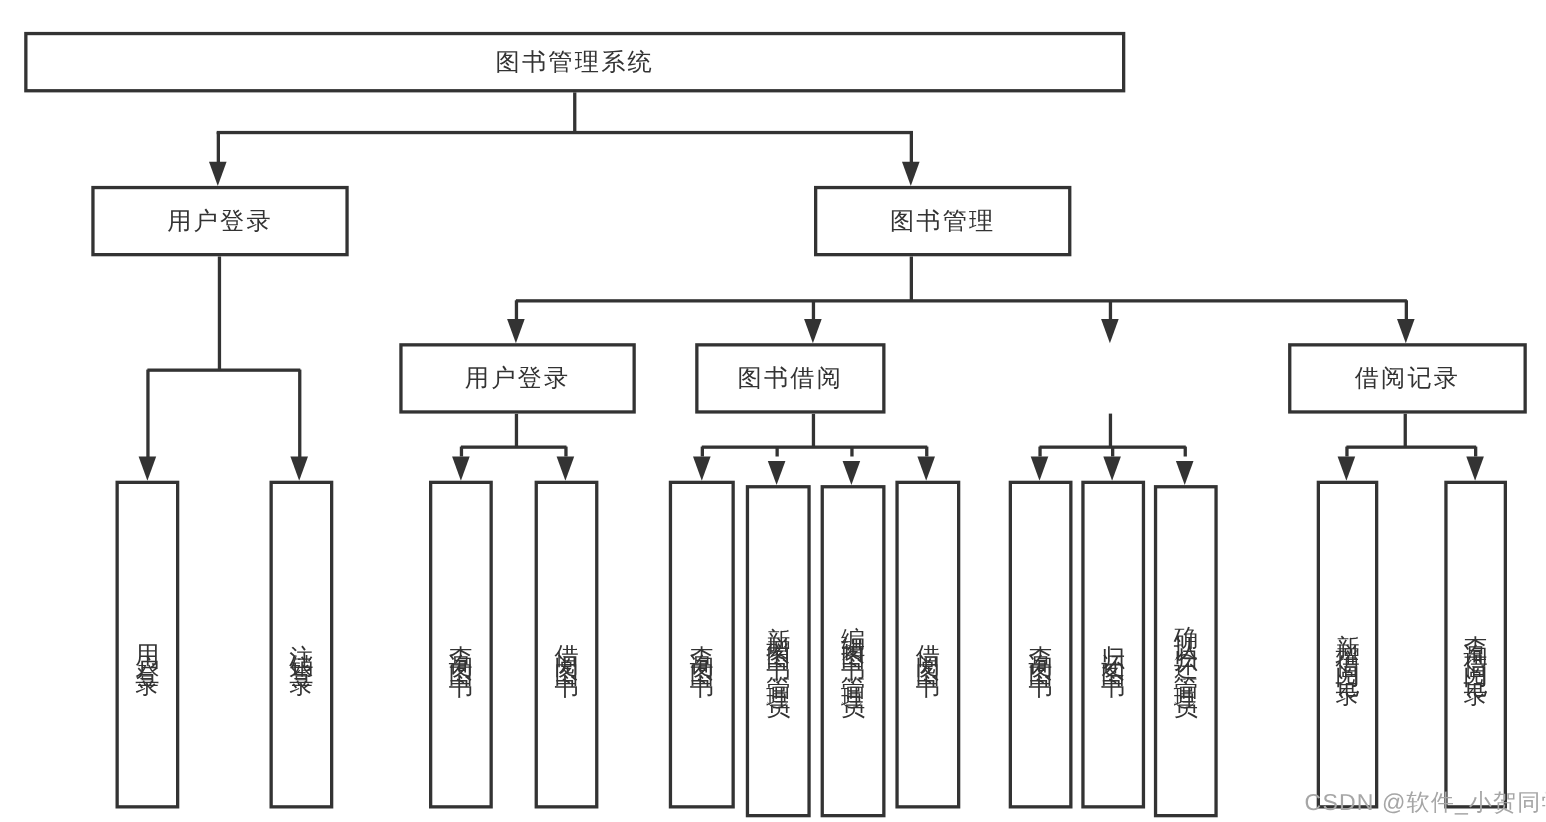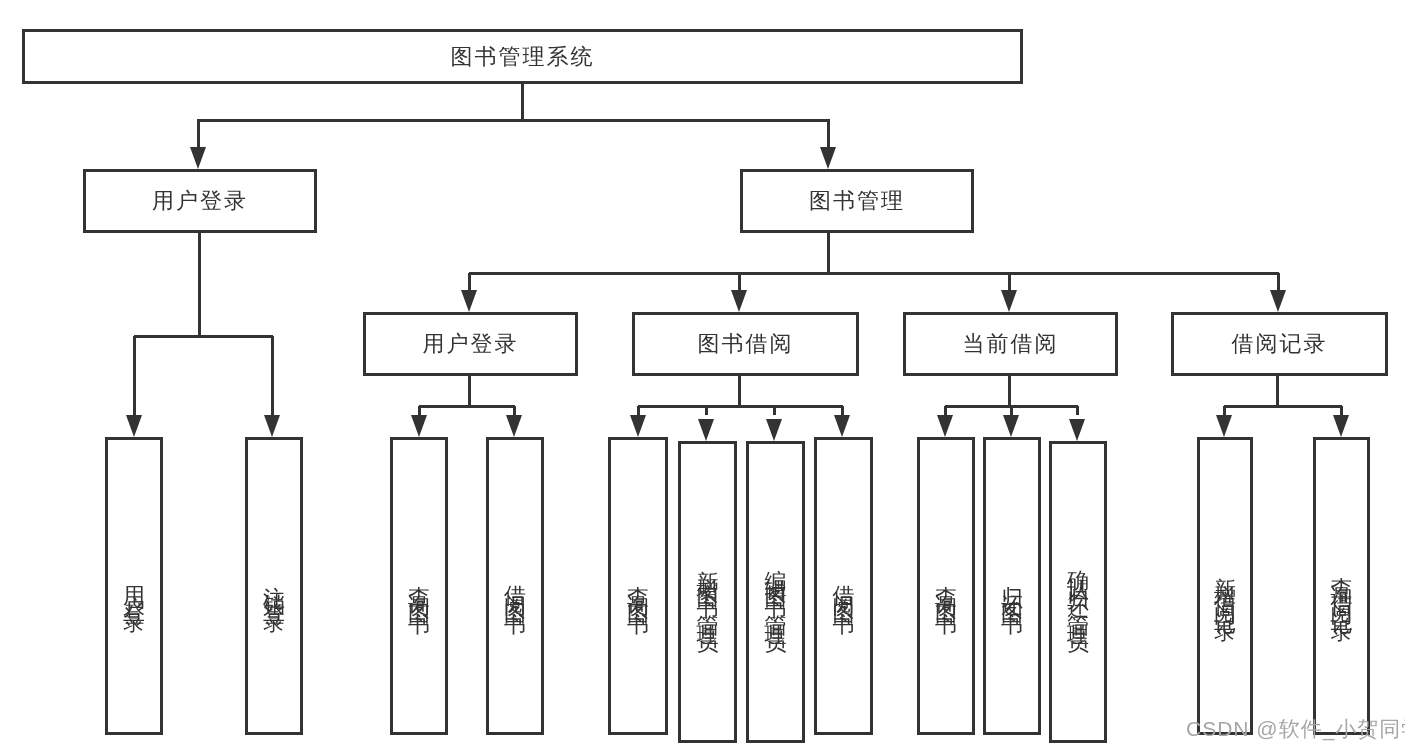--- a/index.html
+++ b/index.html
@@ -63,22 +63,21 @@
 <body>
 
 <div class="canvas">
 
   <div class="box" style="left:22px;top:29px;width:1001px;height:55px">图书管理系统</div>
 
   <div class="box" style="left:83px;top:169px;width:234px;height:64px">用户登录</div>
   <div class="box" style="left:740px;top:169px;width:234px;height:64px">图书管理</div>
 
   <div class="box" style="left:363px;top:312px;width:215px;height:64px">用户登录</div>
-  <div class="box" style="left:632px;top:312px;width:227px;height:64px">图书借阅</div>
-  <div class="box" style="left:903px;top:312px;width:215px;height:64px">当前借阅</div>
+  <div class="box" style="left:632px;top:312px;width:173px;height:64px">图书借阅</div>
   <div class="box" style="left:1171px;top:312px;width:217px;height:64px">借阅记录</div>
 
   <div class="box leaf" style="left:105px;top:437px;width:58px;height:298px">用户登录</div>
   <div class="box leaf" style="left:245px;top:437px;width:58px;height:298px">注销登录</div>
 
   <div class="box leaf" style="left:390px;top:437px;width:58px;height:298px">查询图书</div>
   <div class="box leaf" style="left:486px;top:437px;width:58px;height:298px">借阅图书</div>
 
   <div class="box leaf" style="left:608px;top:437px;width:60px;height:298px">查询图书</div>
   <div class="box leaf" style="left:678px;top:441px;width:59px;height:302px">新增图书（管理员）</div>

